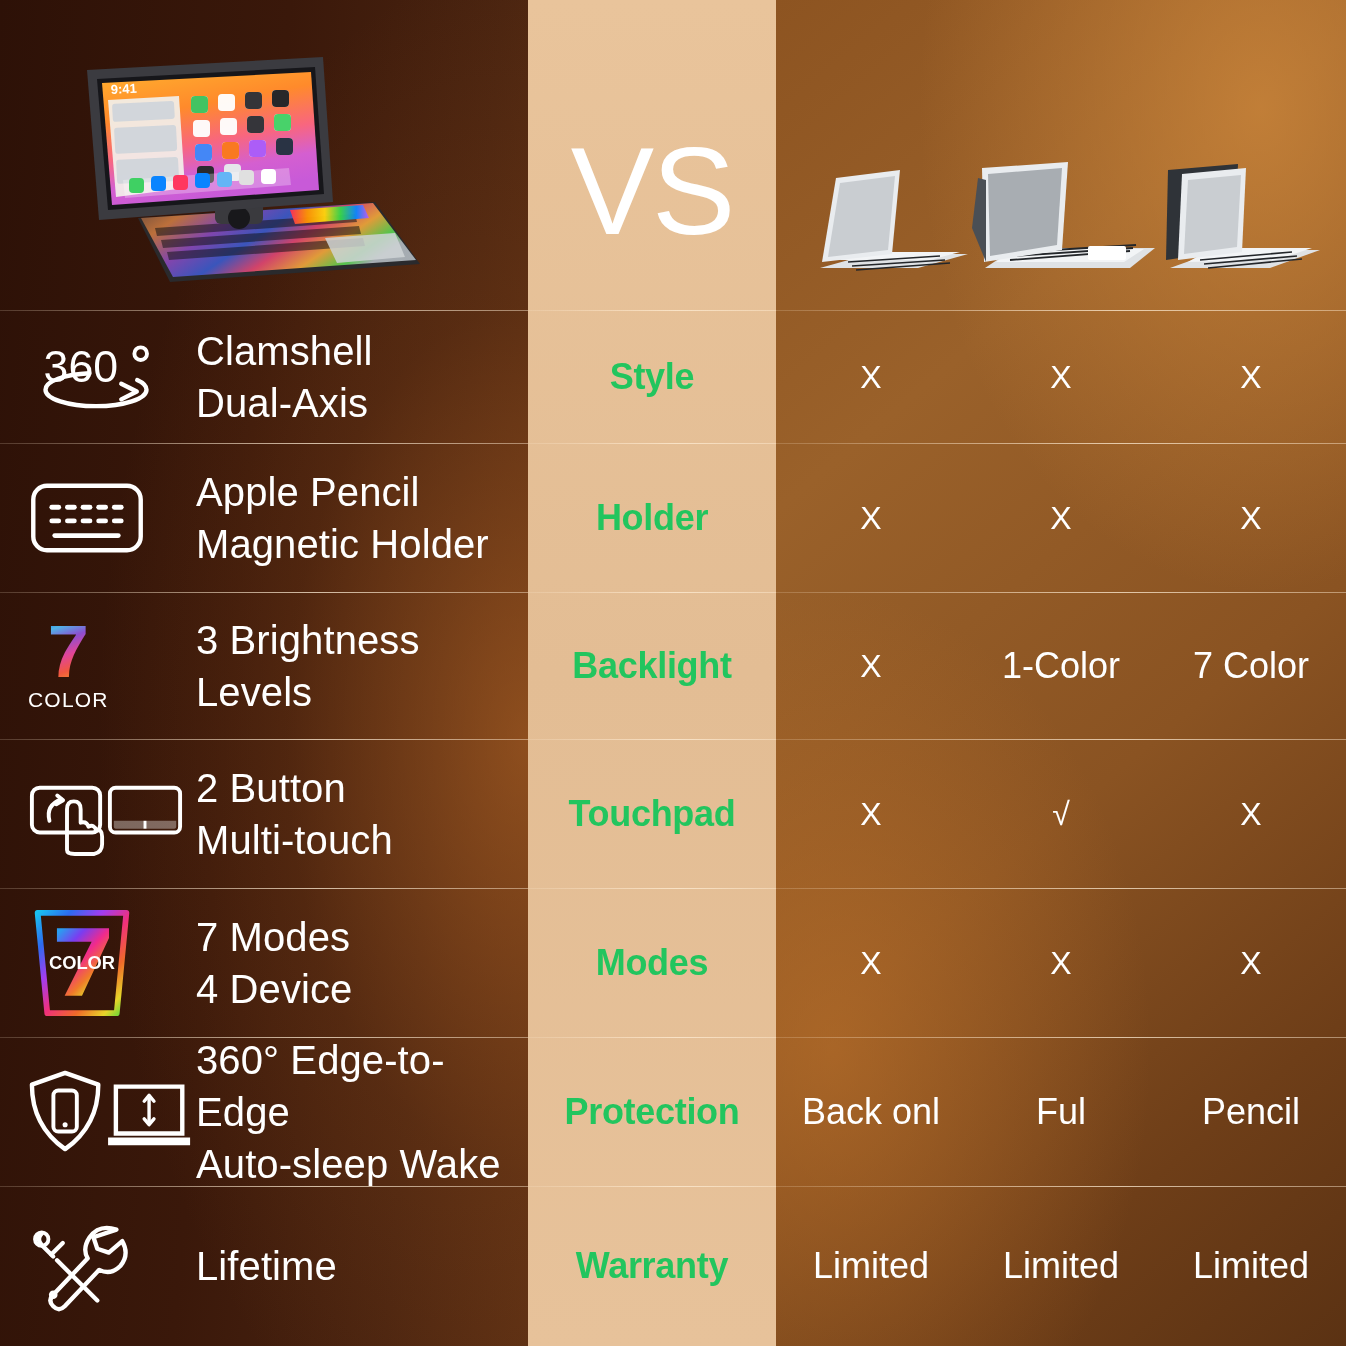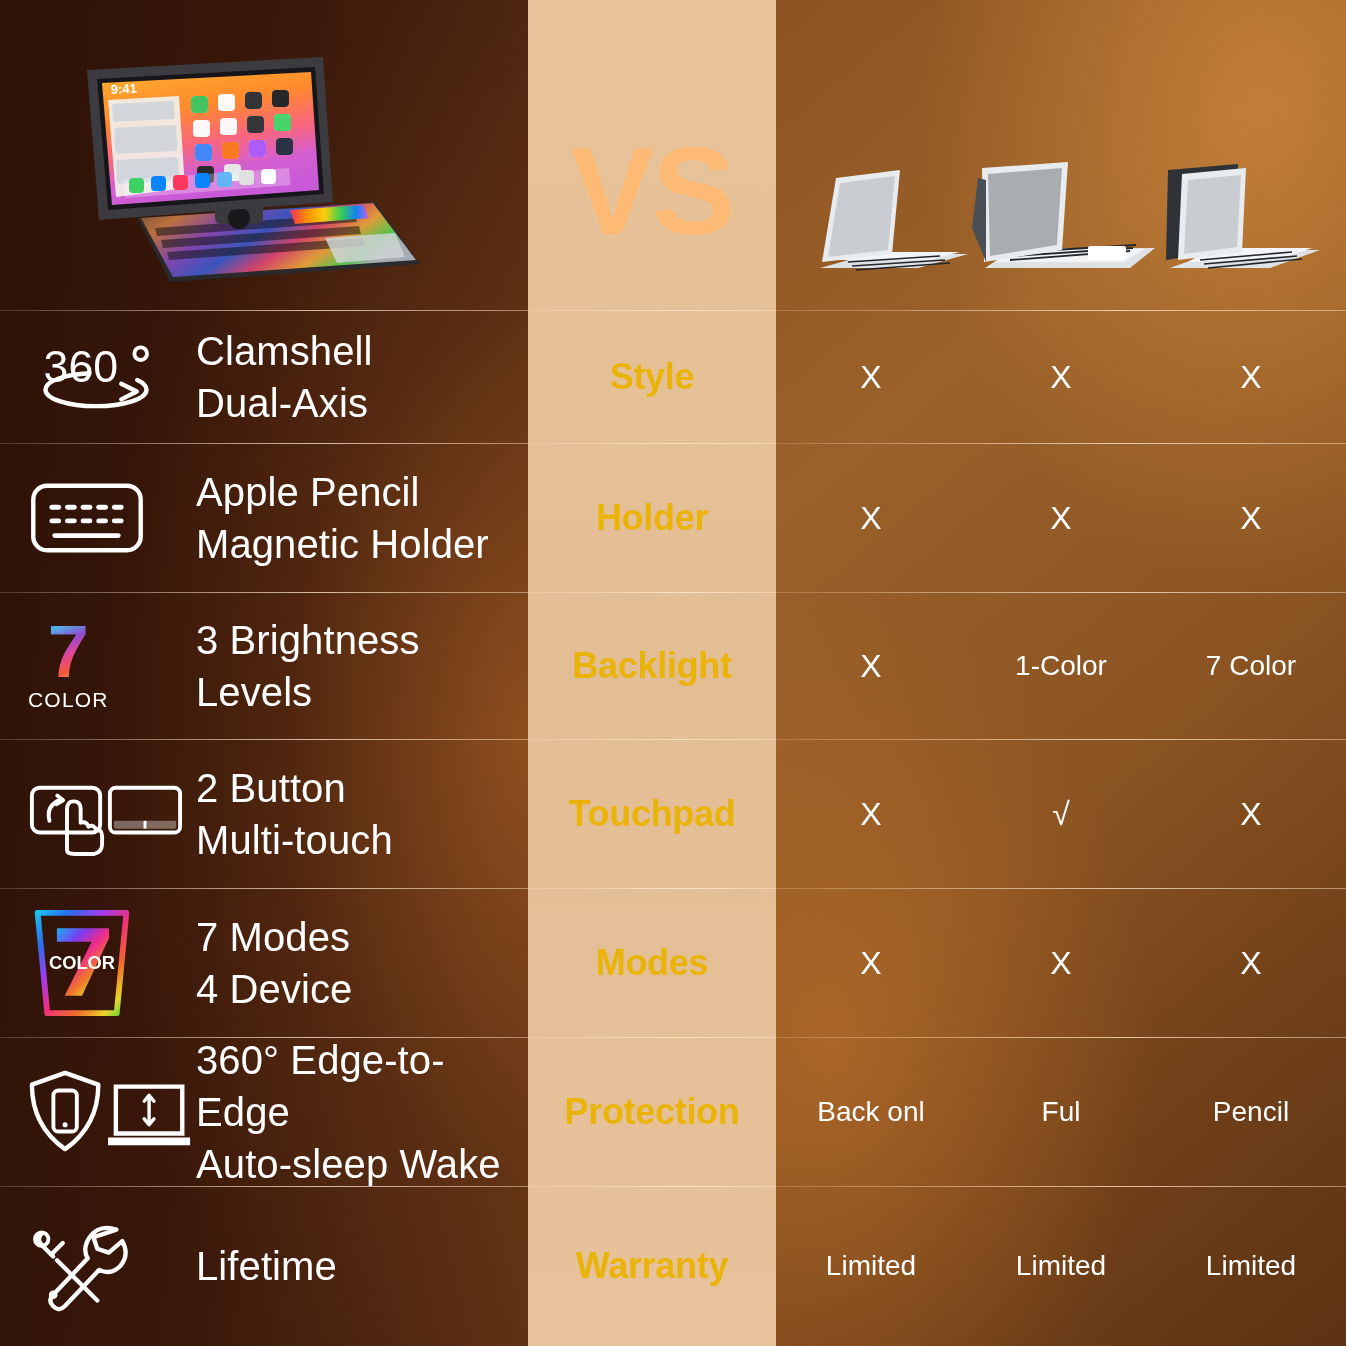--- a/index.html
+++ b/index.html
@@ -51,31 +51,31 @@
   .ht2{width:190px;padding-top:26px;}
   .ht3{width:190px;padding-top:26px;}
 
   
   .feat{position:absolute;inset:0;display:flex;align-items:center;padding-left:28px;}
   .feat-ico{width:168px;flex:0 0 168px;display:flex;align-items:center;}
   .feat-txt{color:#fff;font-size:40px;line-height:1.30;letter-spacing:.1px;}
 
   
   .mid{position:absolute;inset:0;display:flex;align-items:center;justify-content:center;}
-  .mid span{color:#eab308;font-weight:bold;font-size:36px;letter-spacing:-.3px;}
+  .mid span{color:#22c55e;font-weight:bold;font-size:36px;letter-spacing:-.3px;}
 
   
   .vals{position:absolute;inset:0;display:flex;align-items:center;}
-  .val{width:190px;text-align:center;color:#fff;font-size:28px;line-height:1;}
+  .val{width:190px;text-align:center;color:#fff;font-size:36px;line-height:1;}
   .val.mark{font-size:32px;}
 
   
   .vs{position:absolute;left:528px;top:100px;width:248px;height:180px;
       display:flex;align-items:center;justify-content:center;}
-  .vs span{color:#fdba74;font-weight:bold;font-size:125px;letter-spacing:-2px;line-height:1;}
+  .vs span{color:#ffffff;font-weight:normal;font-size:125px;letter-spacing:-2px;line-height:1;}
 
   
   .ic{display:block;}
 
   
   .sevenwrap{display:flex;flex-direction:column;align-items:center;}
   .seven{font-size:74px;font-weight:bold;line-height:.9;
     background:linear-gradient(160deg,#1f6fe0 0%,#4fb4e8 14%,#8d4fd0 32%,#e0459a 52%,#f2573f 72%,#f59a2a 90%,#fbd24a 100%);
     -webkit-background-clip:text;background-clip:text;color:transparent;}
   .sevenlbl{color:#fff;font-size:21px;letter-spacing:1.2px;margin-top:2px;}

